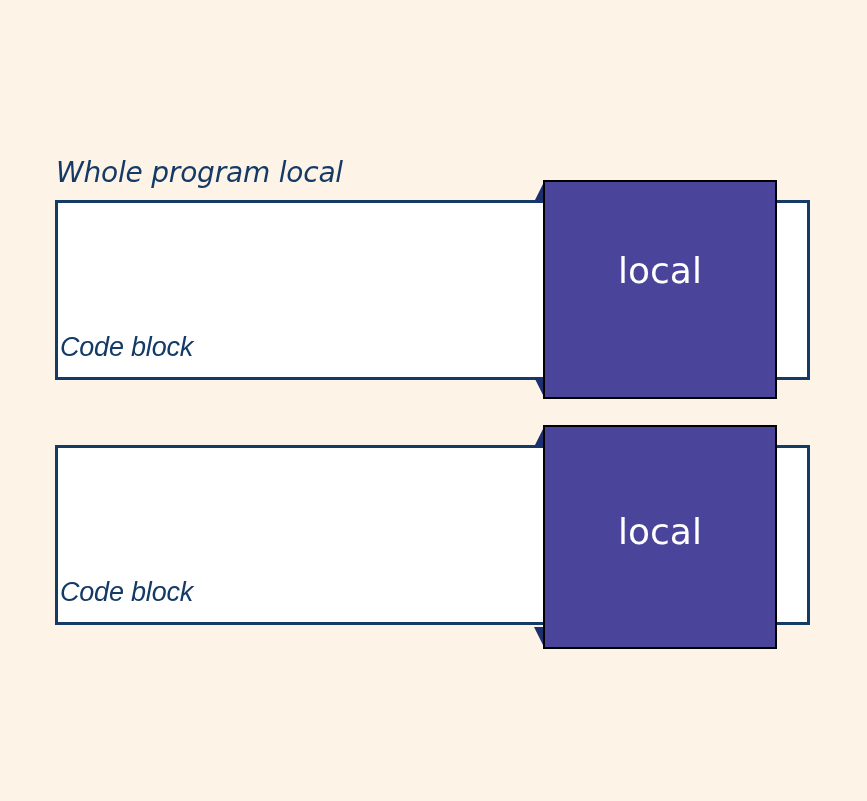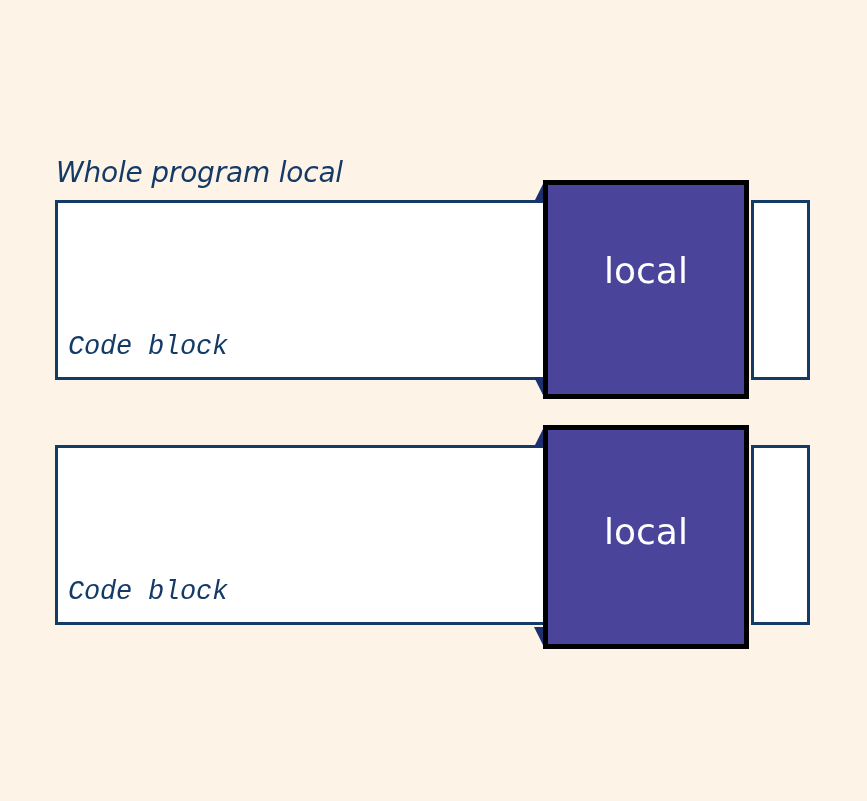--- a/index.html
+++ b/index.html
@@ -64,41 +64,41 @@
     width: 59px;
   }
   #row-1 .bar-left,
   #row-1 .bar-right { top: 20px; height: 180px; }
   #row-2 .bar-left,
   #row-2 .bar-right { top: 20px; height: 180px; }
 
   
   .code-block-label {
     position: absolute;
-    left: 68px;
-    font-family: Liberation Mono, monospace;
+    left: 60px;
+    font-family: Liberation Sans, sans-serif;
     font-style: italic;
     font-weight: 400;
     font-size: 27px;
     line-height: 30px;
     color: #143a66;
     white-space: nowrap;
     letter-spacing: -0.2px;
   }
   #row-1 .code-block-label { top: 152px; }
   #row-2 .code-block-label { top: 152px; }
 
   
   .local-panel {
     position: absolute;
     box-sizing: border-box;
     left: 543px;
-    width: 206px;
+    width: 234px;
     background: #4a459b;
-    border: 5px solid #000000;
+    border: 2px solid #000000;
     display: flex;
     align-items: center;
     justify-content: center;
   }
   #row-1 .local-panel { top: 0px;  height: 219px; }
   #row-2 .local-panel { top: 0px;  height: 224px; }
 
   .local-label {
     font-family: "DejaVu Sans", sans-serif;
     font-style: normal;

